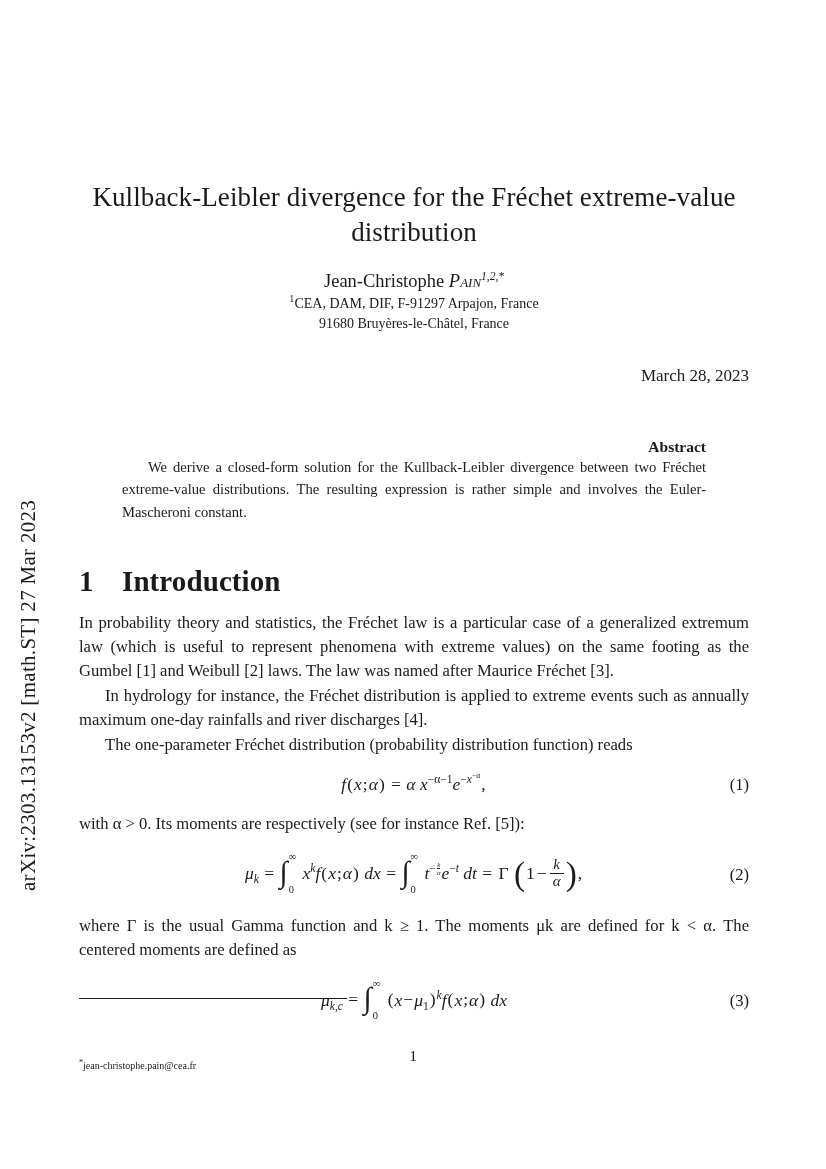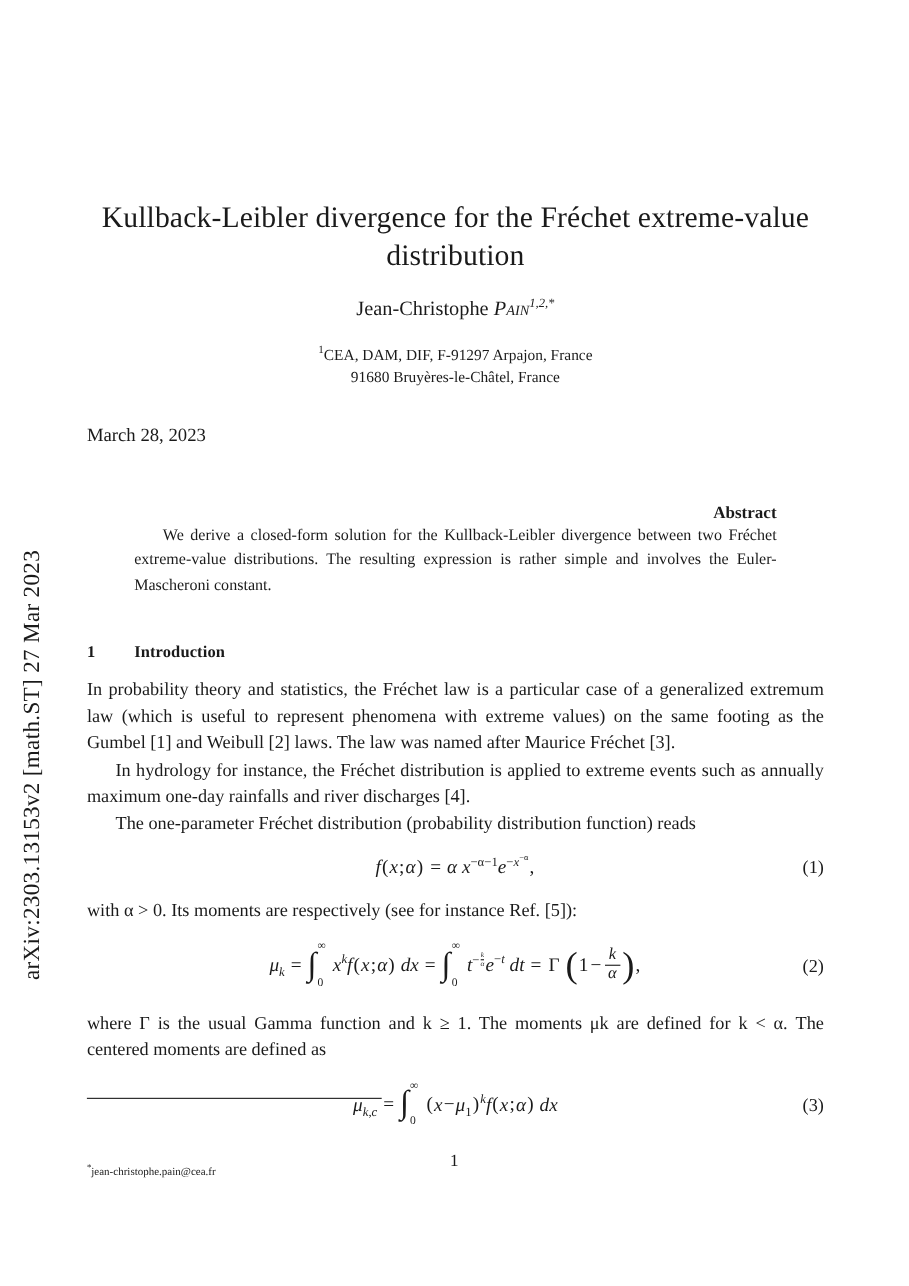--- a/index.html
+++ b/index.html
@@ -65,34 +65,34 @@
     font-style: italic;
   }
   sup.ref {
     font-size: 0.62em;
     vertical-align: super;
     line-height: 0;
     font-style: italic;
   }
 
   .affiliations {
-    margin-top: 22px;
+    margin-top: 2px;
     text-align: center;
     font-size: 14px;
     line-height: 1.42;
   }
   .affiliations sup {
     font-size: 0.72em;
     vertical-align: super;
     line-height: 0;
   }
 
   .date {
     margin-top: 32px;
-    text-align: left;
+    text-align: right;
     font-size: 17px;
   }
 
   
   .abstract-block {
     margin: 52px auto 0 auto;
     width: 584px;
   }
   .abstract-heading {
     text-align: right;
@@ -104,21 +104,21 @@
     font-size: 14.6px;
     line-height: 1.55;
     text-align: justify;
     text-indent: 26px;
     hyphens: auto;
   }
 
   
   .section-heading {
     margin-top: 41px;
-    font-size: 15px;
+    font-size: 29px;
     font-weight: bold;
     letter-spacing: 0.1px;
   }
   .section-heading .secnum {
     display: inline-block;
     width: 43px;
   }
 
   .para {
     font-size: 16.6px;

